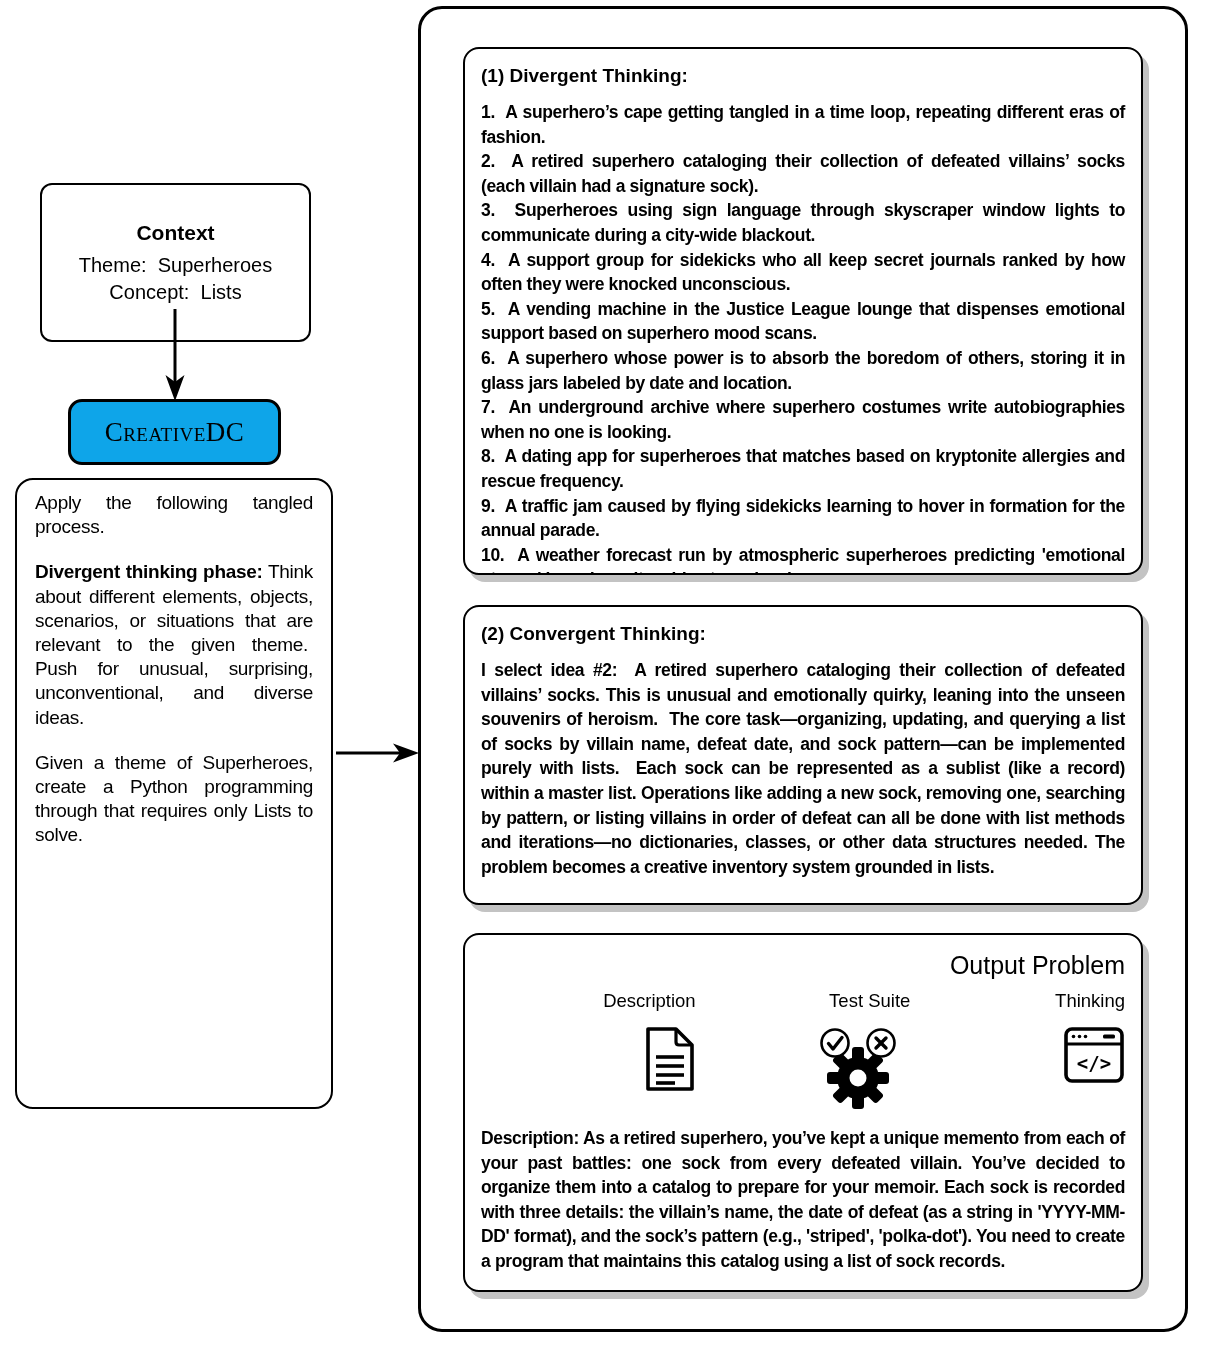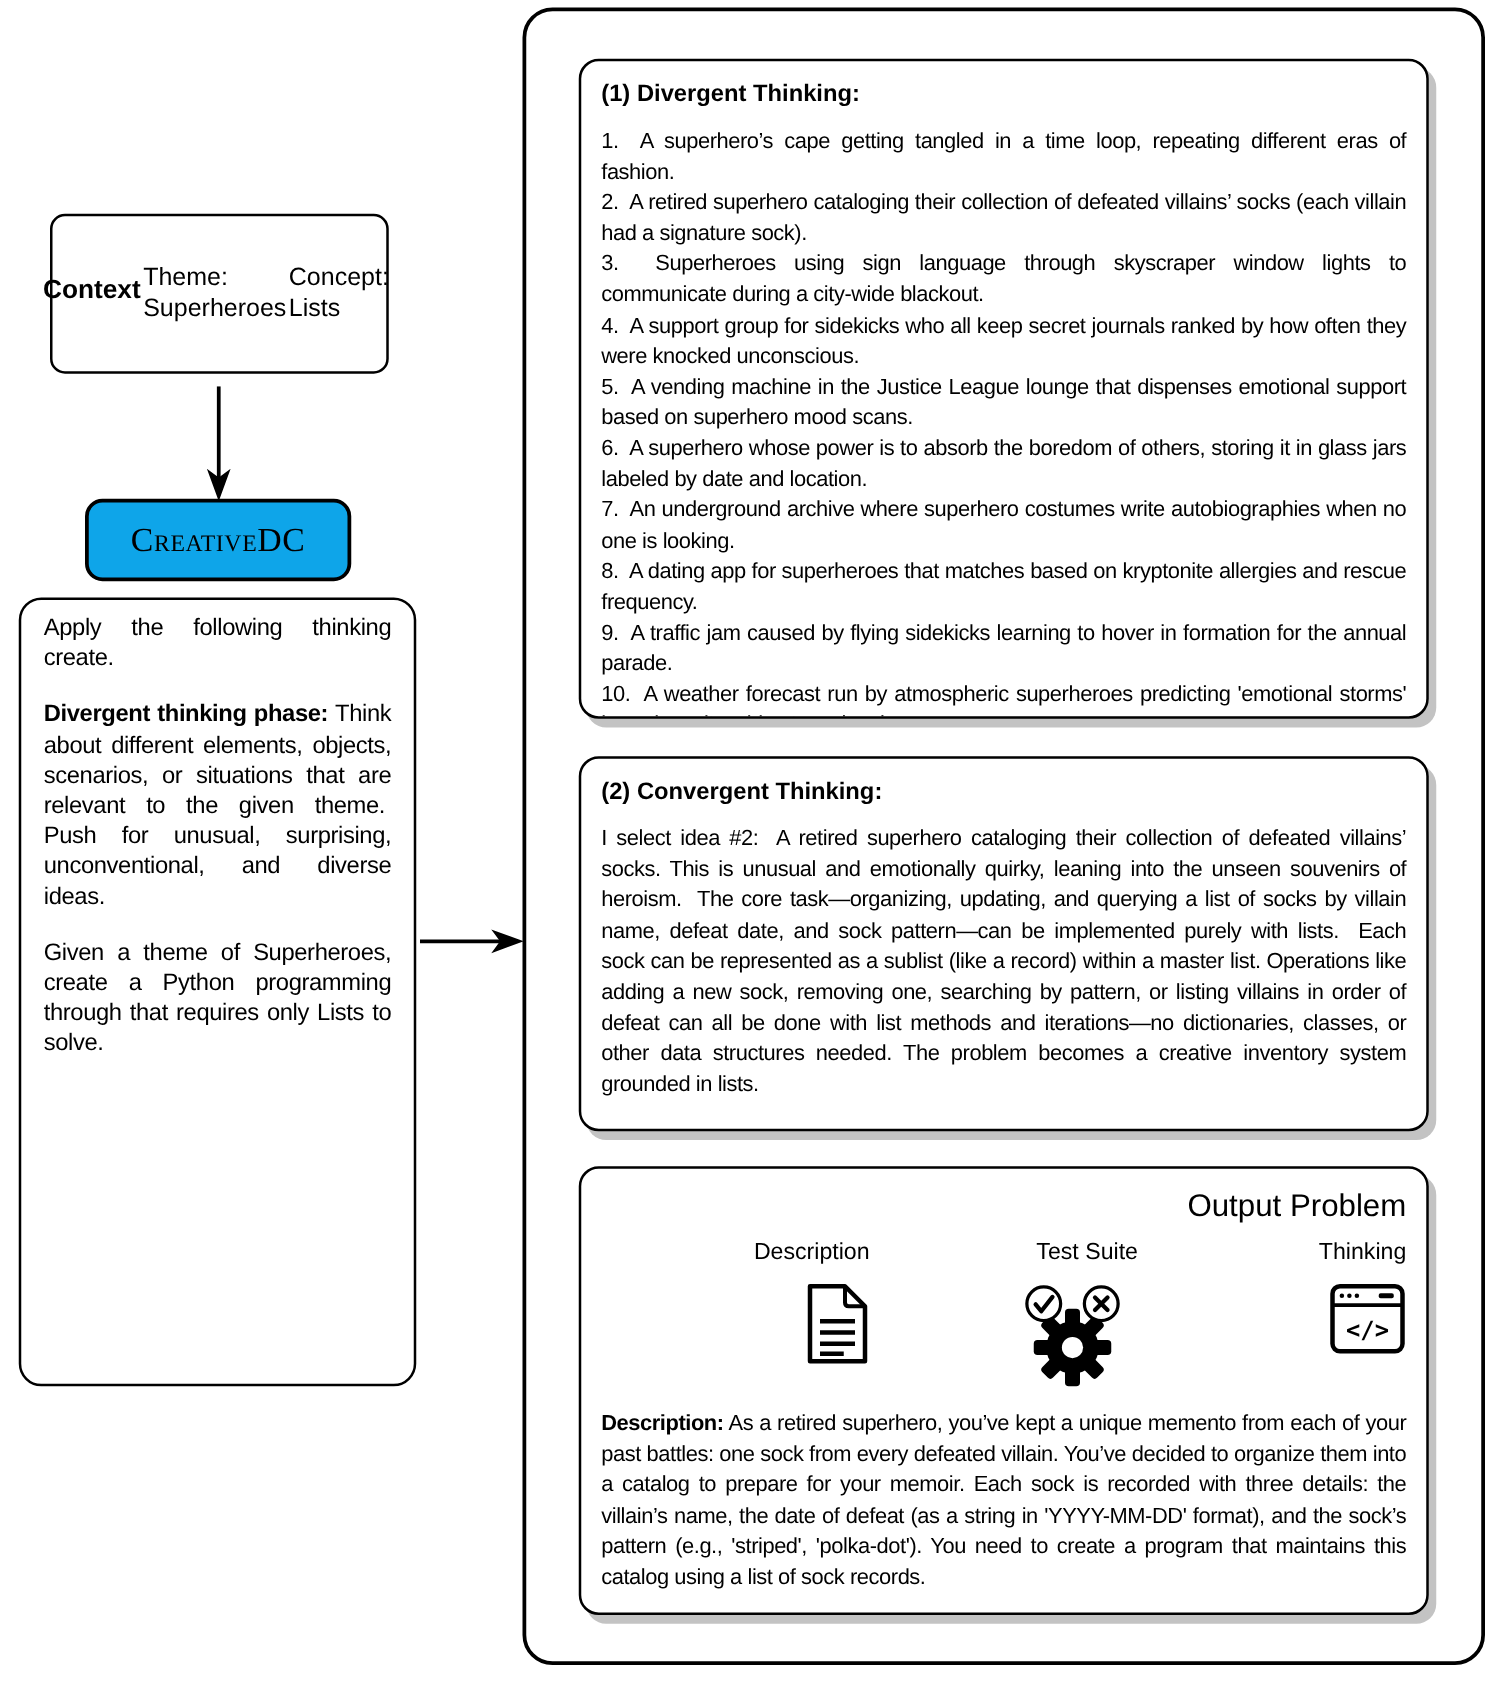--- a/index.html
+++ b/index.html
@@ -2,40 +2,40 @@
 <html><head>
 <meta charset="utf-8">
 <style>
   html,body{margin:0;padding:0;background:#ffffff;}
   body{width:1206px;height:1364px;position:relative;font-family:"Liberation Sans",sans-serif;color:#000;}
   .diagram{position:absolute;inset:0;}
 
   .rbox{position:absolute;background:#fff;border:2.5px solid #000;box-sizing:border-box;}
 
   
-  .context-box{left:40px;top:171px;width:271px;height:128px;border-radius:12px;border-width:2.5px;
-               display:flex;flex-direction:row;justify-content:center;align-items:center;gap:2px;}
+  .context-box{left:40px;top:183px;width:271px;height:159px;border-radius:12px;border-width:2.5px;
+               display:flex;flex-direction:column;justify-content:center;align-items:center;gap:2px;}
   .context-title{font-weight:bold;font-size:21px;margin-bottom:6px;}
   .context-line{font-size:20px;line-height:25px;}
 
   .creativedc-box{left:68px;top:399px;width:213px;height:66px;border-radius:14px;border-width:3px;
                   background:#8FC9F6;display:flex;align-items:center;justify-content:center;}
   .creativedc-label{font-family:"Liberation Serif",serif;font-variant:small-caps;font-size:27px;letter-spacing:.5px;}
 
   .process-box{left:15px;top:478px;width:318px;height:631px;border-radius:18px;padding:11px 18px;overflow:hidden;}
   .process-box p{margin:0 0 21px 0;font-size:19px;line-height:24.2px;letter-spacing:-0.3px;text-align:justify;}
   .process-box p:last-child{margin-bottom:0;}
 
   
   .pipeline-container{left:418px;top:6px;width:770px;height:1326px;border-radius:24px;border-width:3px;}
 
   .stage-box{left:463px;width:680px;border-radius:16px;padding:12px 16px;
              box-shadow:6px 7px 0 #c3c3c3;overflow:hidden;}
   .stage-box .box-header{font-weight:bold;font-size:19px;line-height:25px;margin:2px 0 12px 0;}
-  .stage-text{font-size:17.5px;line-height:24.6px;letter-spacing:-0.35px;text-align:justify;margin:0;}
+  .stage-text{font-size:17.5px;line-height:24.6px;letter-spacing:-0.35px;text-align:justify;margin:0;font-weight:bold;}
   .divergent-box{top:47px;height:528px;}
   .convergent-box{top:605px;height:300px;}
   .output-box{top:933px;height:359px;}
 
   .output-title{font-weight:normal;font-size:25px;text-align:right;margin:4px 0 10px 0;}
   .components-row{display:flex;}
   .component{flex:1;display:flex;flex-direction:column;align-items:flex-end;}
   .component-label{font-size:18.5px;margin-bottom:14px;}
   .icon-slot{height:88px;display:flex;align-items:flex-start;justify-content:center;}
   .desc-par{margin-top:12px;}
@@ -58,21 +58,21 @@
   <svg class="arrow arrow-down" width="24" height="92" viewBox="0 0 24 92">
     <line x1="12" y1="0" x2="12" y2="74" stroke="#000" stroke-width="3"></line>
     <polygon points="12,92 2.5,66 12,73 21.5,66" fill="#000"></polygon>
   </svg>
 
   <div class="rbox creativedc-box" style="background: #0ea5e9;">
     <span class="creativedc-label">CreativeDC</span>
   </div>
 
   <div class="rbox process-box">
-    <p>Apply the following thinking create.</p>
+    <p>Apply the following tangled process.</p>
     <p><b>Divergent thinking phase:</b> <span>Think about different elements, objects, scenarios, or situations that are relevant to the given theme.&nbsp; Push for unusual, surprising, unconventional, and diverse ideas.</span></p>
     <p>Given a theme of Superheroes, create a Python programming through that requires only Lists to solve.</p>
   </div>
 
   <svg class="arrow arrow-right" width="84" height="24" viewBox="0 0 84 24">
     <line x1="1" y1="12" x2="66" y2="12" stroke="#000" stroke-width="3"></line>
     <polygon points="84,12 58,2.5 65,12 58,21.5" fill="#000"></polygon>
   </svg>
 
   <div class="rbox pipeline-container" style="border-width:3px;"></div>

